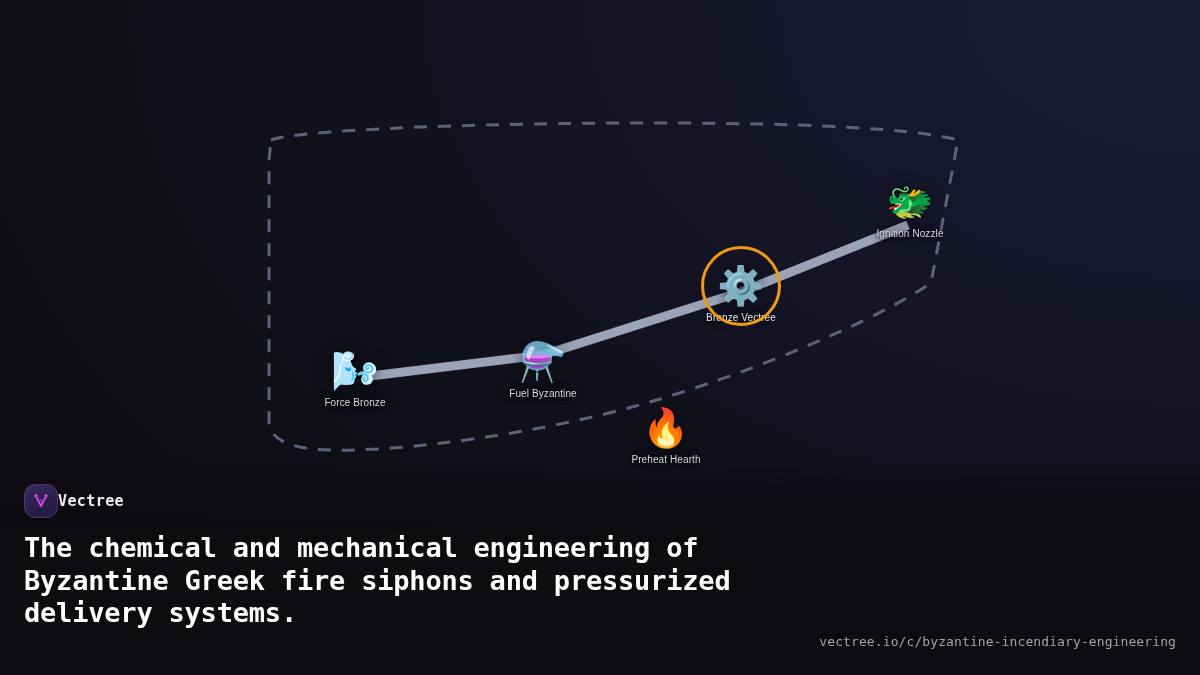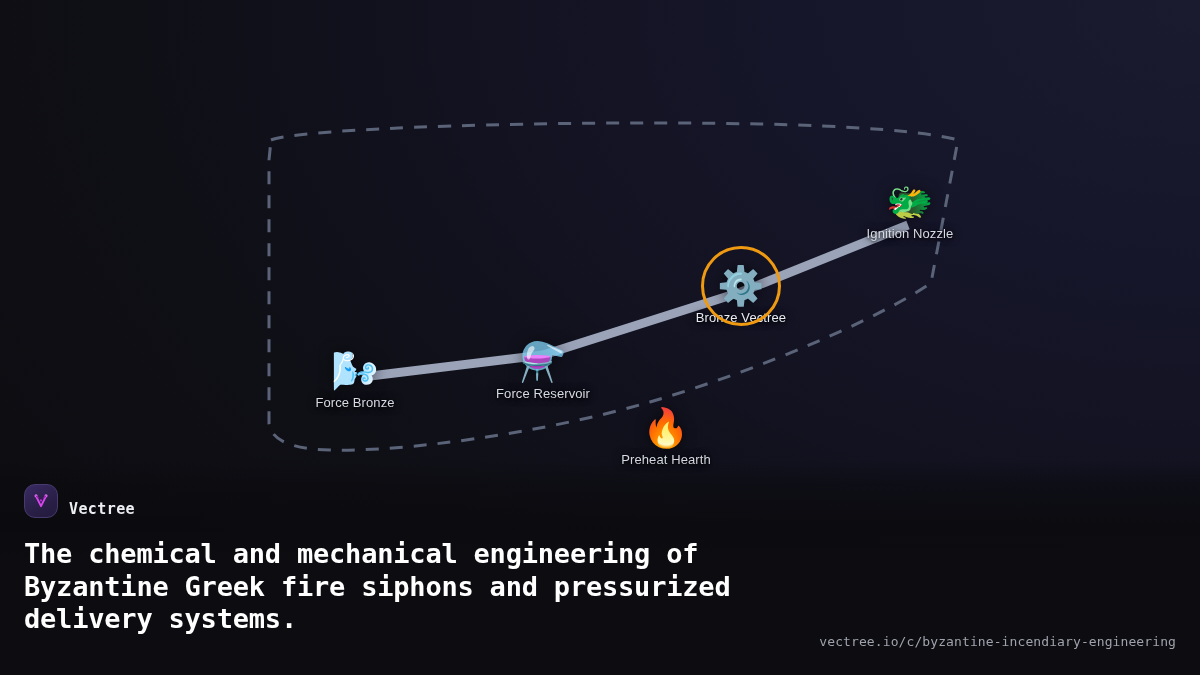--- a/index.html
+++ b/index.html
@@ -40,21 +40,21 @@
   .node-emoji {
     font-family: "DejaVu Sans", sans-serif;
     font-size: 38px;
     line-height: 44px;
     display: block;
     text-shadow: 0 0 14px rgba(0,0,0,0.55);
   }
   .node-label {
     display: block;
     margin-top: 2px;
-    font-size: 13px;
+    font-size: 10px;
     line-height: 16px;
     color: #d6dae3;
     letter-spacing: 0.1px;
     text-shadow: 0 1px 3px rgba(0,0,0,0.9), 0 0 8px rgba(0,0,0,0.8);
     white-space: nowrap;
   }
   .node.selected .node-label { color: #e8ebf1; }
 
   .select-ring {
     position: absolute;
@@ -80,22 +80,22 @@
       rgba(10,10,14,0.0) 0%,
       rgba(10,10,14,0.55) 12%,
       rgba(11,11,15,0.93) 30%,
       #0c0c11 48%,
       #0c0c11 100%);
     padding: 24px;
   }
 
   #brand-row {
     display: flex;
-    align-items: flex-end;
-    gap: 11px;
+    align-items: center;
+    gap: 0;
     height: 34px;
   }
   #brand-logo {
     width: 34px;
     height: 34px;
     border-radius: 11px;
     background: linear-gradient(150deg, #3a2a63 0%, #2a2048 55%, #231a3d 100%);
     border: 1px solid #463a6e;
     display: flex;
     align-items: center;
@@ -104,21 +104,21 @@
   }
   #brand-name {
     font-family: "DejaVu Sans Mono", monospace;
     font-size: 15px;
     font-weight: bold;
     color: #eceef3;
     letter-spacing: 0.4px;
   }
 
   #headline {
-    margin-top: 20px;
+    margin-top: 14px;
     font-family: "DejaVu Sans Mono", monospace;
     font-size: 27px;
     font-weight: bold;
     line-height: 32.5px;
     color: #ffffff;
     letter-spacing: -0.2px;
     max-width: 790px;
   }
 
   #url-text {
@@ -156,21 +156,21 @@
     </g>
   </svg>
 
   <div class="node" style="left:355px; top:349px;">
     <span class="node-emoji">🌬️</span>
     <span class="node-label">Force Bronze</span>
   </div>
 
   <div class="node" style="left:543px; top:340px;">
     <span class="node-emoji">⚗️</span>
-    <span class="node-label">Force Reservoir</span>
+    <span class="node-label">Fuel Byzantine</span>
   </div>
 
   <div class="node selected" style="left:741px; top:264px;">
     <span class="select-ring"></span>
     <span class="node-emoji">⚙️</span>
     <span class="node-label">Bronze Vectree</span>
   </div>
 
   <div class="node" style="left:910px; top:180px;">
     <span class="node-emoji">🐲</span>

